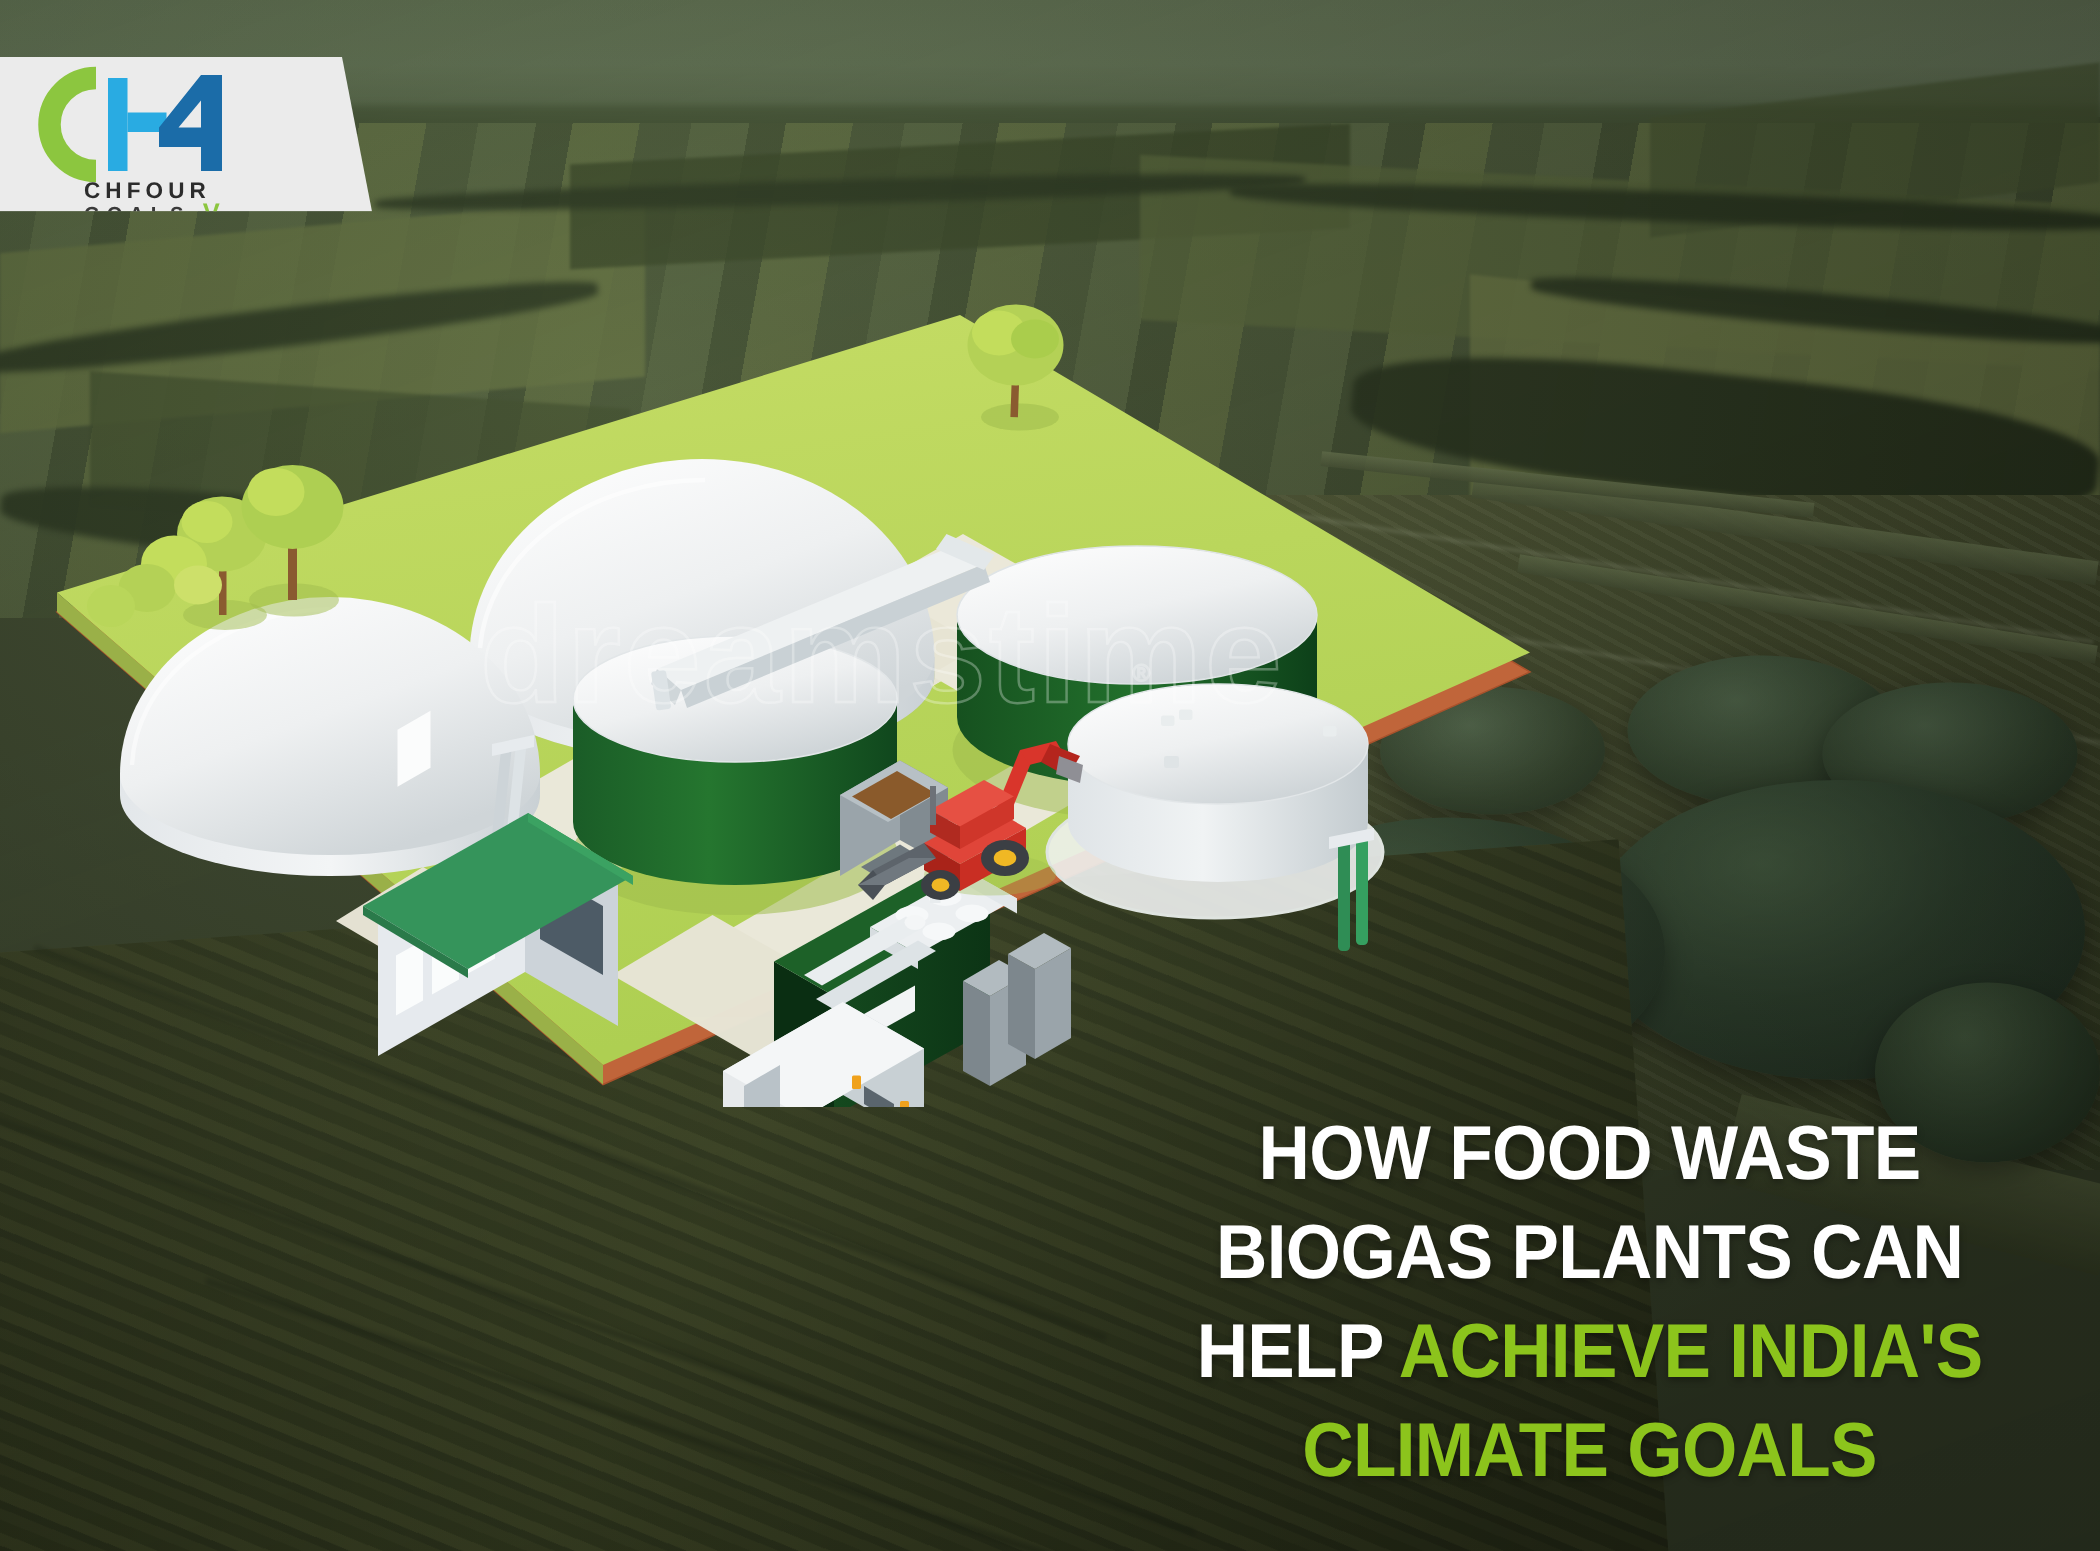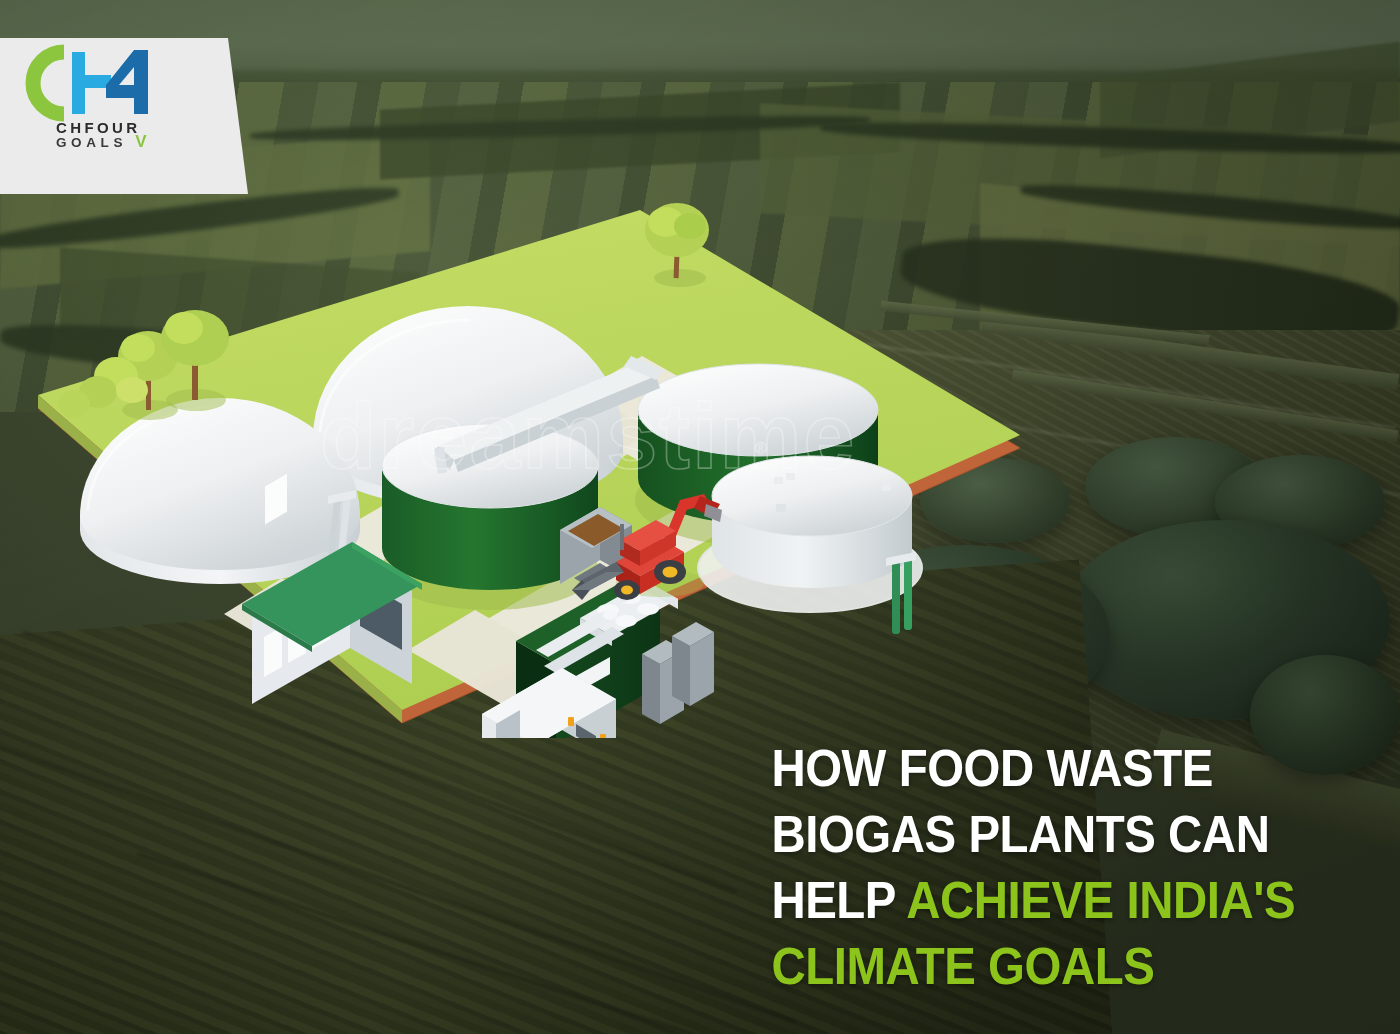--- a/index.html
+++ b/index.html
@@ -109,21 +109,21 @@
     background:linear-gradient(160deg, rgba(62,92,52,.42) 0%, rgba(46,70,38,.34) 40%, rgba(30,48,24,.46) 100%);
     mix-blend-mode:multiply;
   }
   #tint2 {
     position:absolute; inset:0;
     background:radial-gradient(ellipse at 30% 25%, rgba(150,170,120,.16) 0%, rgba(0,0,0,.22) 80%);
   }
 
   
   #logo-banner {
-    position:absolute; left:0; top:38px; width:250px; height:156px;
+    position:absolute; left:0; top:38px; width:250px; height:103px;
     background:#ebebeb;
     clip-path:polygon(0 0, 228px 0, 248px 100%, 0 100%);
     z-index:30;
   }
   .logo-mark { position:absolute; left:18px; top:6px; width:160px; height:78px; }
   .logo-sub  { position:absolute; left:56px; top:82px; }
   .chfour {
     font-size:15px; font-weight:700; letter-spacing:3.4px; color:#2c2c2c;
     line-height:15px;
   }
@@ -139,21 +139,21 @@
   
   #illo {
     position:absolute; left:20px; top:148px; width:1010px; height:590px;
     z-index:20;
   }
   #illo svg { display:block; }
 
   
   #headline {
     position:absolute; right:52px; bottom:34px; width:620px;
-    text-align:left; z-index:40;
+    text-align:center; z-index:40;
   }
   #headline .line {
     font-family:"Liberation Sans", sans-serif;
     font-weight:700;
     font-size:51px;
     line-height:66px;
     letter-spacing:-0.5px;
     color:#ffffff;
     transform:scaleX(.93);
     transform-origin:right center;

